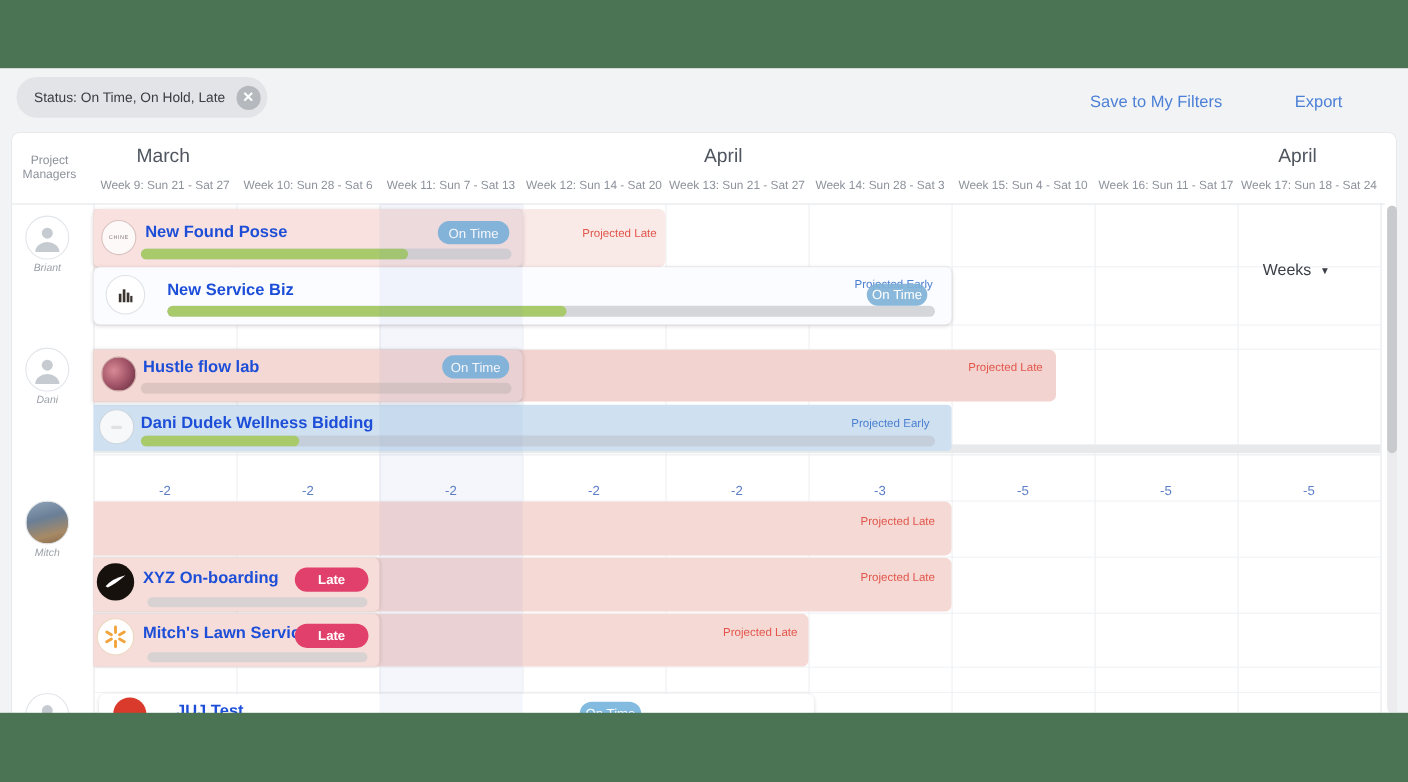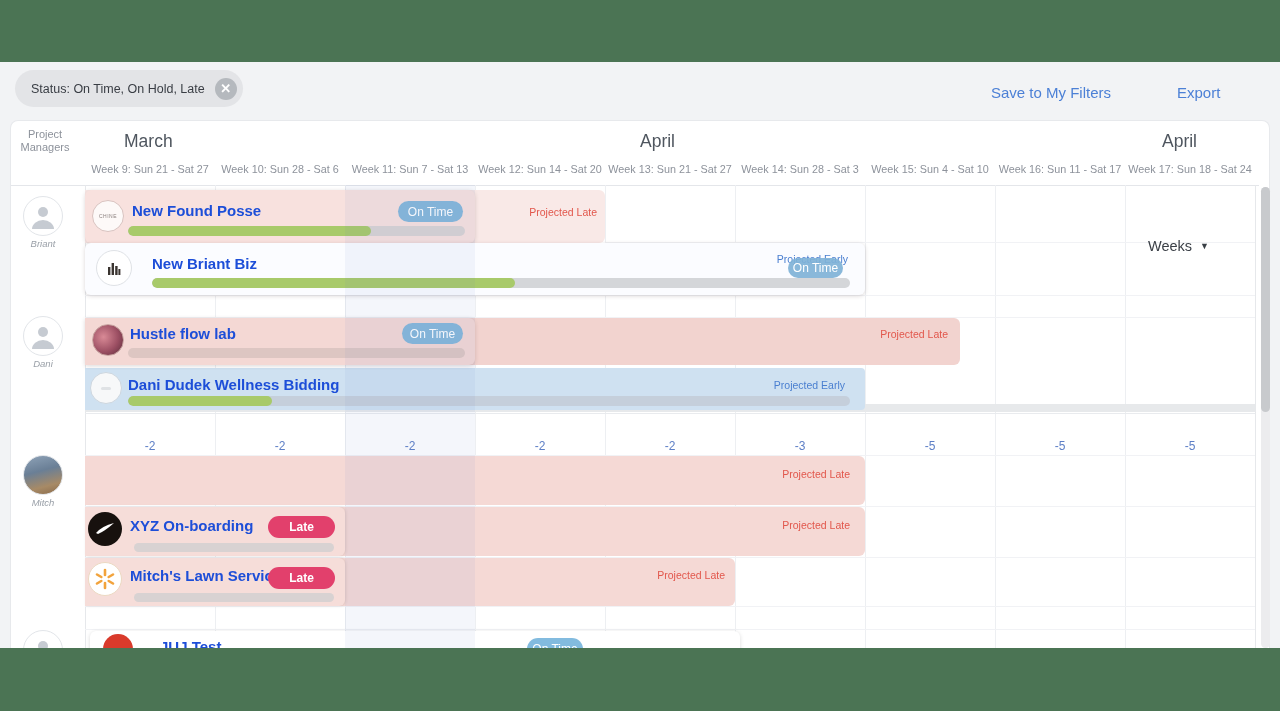--- a/index.html
+++ b/index.html
@@ -23,21 +23,21 @@
   #export-link{left:1177px;}
 
   
   #panel{left:10px;top:120px;width:1260px;height:528px;background:#fff;
     border:1px solid #e7e9ec;border-bottom:none;border-radius:8px 8px 0 0;}
 
   
   .month{top:131px;font-size:17.5px;color:#4f565f;z-index:3;margin-left:32px;}
   #month-march{left:92px;} #month-april{left:608px;} #month-may{left:1130px;}
   .wk{top:163px;width:130px;text-align:center;font-size:10.8px;color:#8d929b;z-index:3;}
-  #pm-label{left:14px;top:128px;width:62px;text-align:center;font-size:11px;color:#8d929b;line-height:13px;z-index:3;}
+  #pm-label{left:14px;top:140px;width:62px;text-align:center;font-size:11px;color:#8d929b;line-height:13px;z-index:3;}
   #header-rule{left:11px;top:185px;width:1248px;height:1px;background:#e4e6ea;}
 
   
   .vline{top:185px;width:1px;height:463px;background:#edeff2;z-index:1;}
   #pm-divider{left:85px;top:185px;width:1px;height:463px;background:#e6e8eb;z-index:1;}
   #grid-right-edge{left:1255px;top:185px;width:1px;height:463px;background:#e6e8eb;z-index:1;}
   .hline{height:1px;background:#f1f2f5;z-index:1;}
   #week-tint{left:345px;top:185px;width:130px;height:463px;background:rgba(99,133,192,0.07);z-index:5;pointer-events:none;}
 
   
@@ -228,21 +228,21 @@
 
   <div class="abs card bar" id="r2-card"></div>
   <div class="avatar abs" id="r2-avatar" style="z-index:4">
     <svg width="14" height="13" viewBox="0 0 14 13">
         <rect x="1" y="5" width="2.4" height="8" fill="#3a3430"></rect>
         <rect x="4.6" y="1" width="2.4" height="12" fill="#3a3430"></rect>
         <rect x="8.2" y="4" width="2.4" height="9" fill="#3a3430"></rect>
         <rect x="11.4" y="7" width="2" height="6" fill="#3a3430"></rect>
       </svg>
   </div>
-  <div class="pname" id="r2-name" style="z-index:4">New Briant Biz</div>
+  <div class="pname" id="r2-name" style="z-index:4">New Service Biz</div>
   <div class="proj early" id="r2-projtext">Projected Early</div>
   <div class="badge" id="r2-badge">On Time</div>
   <div class="track abs" id="r2-track" style="z-index:4">
     <div class="fill" style="width: 52%;"></div>
   </div>
 
   <div class="abs bar" id="r3-bar"></div>
   <div class="abs card bar" id="r3-card"></div>
   <div class="avatar abs" id="r3-avatar" style="z-index:4"></div>
   <div class="pname" id="r3-name" style="z-index:4">Hustle flow lab</div>

